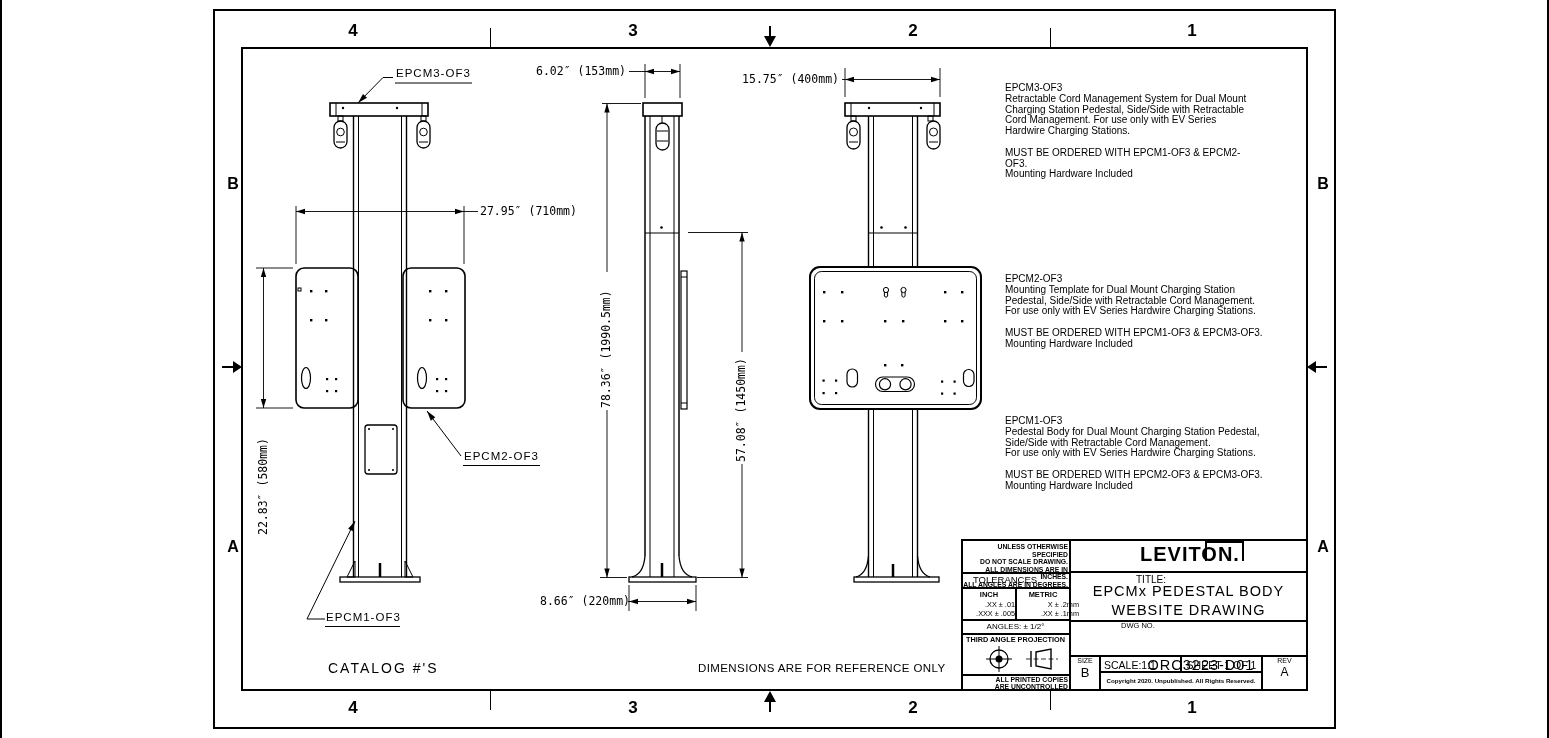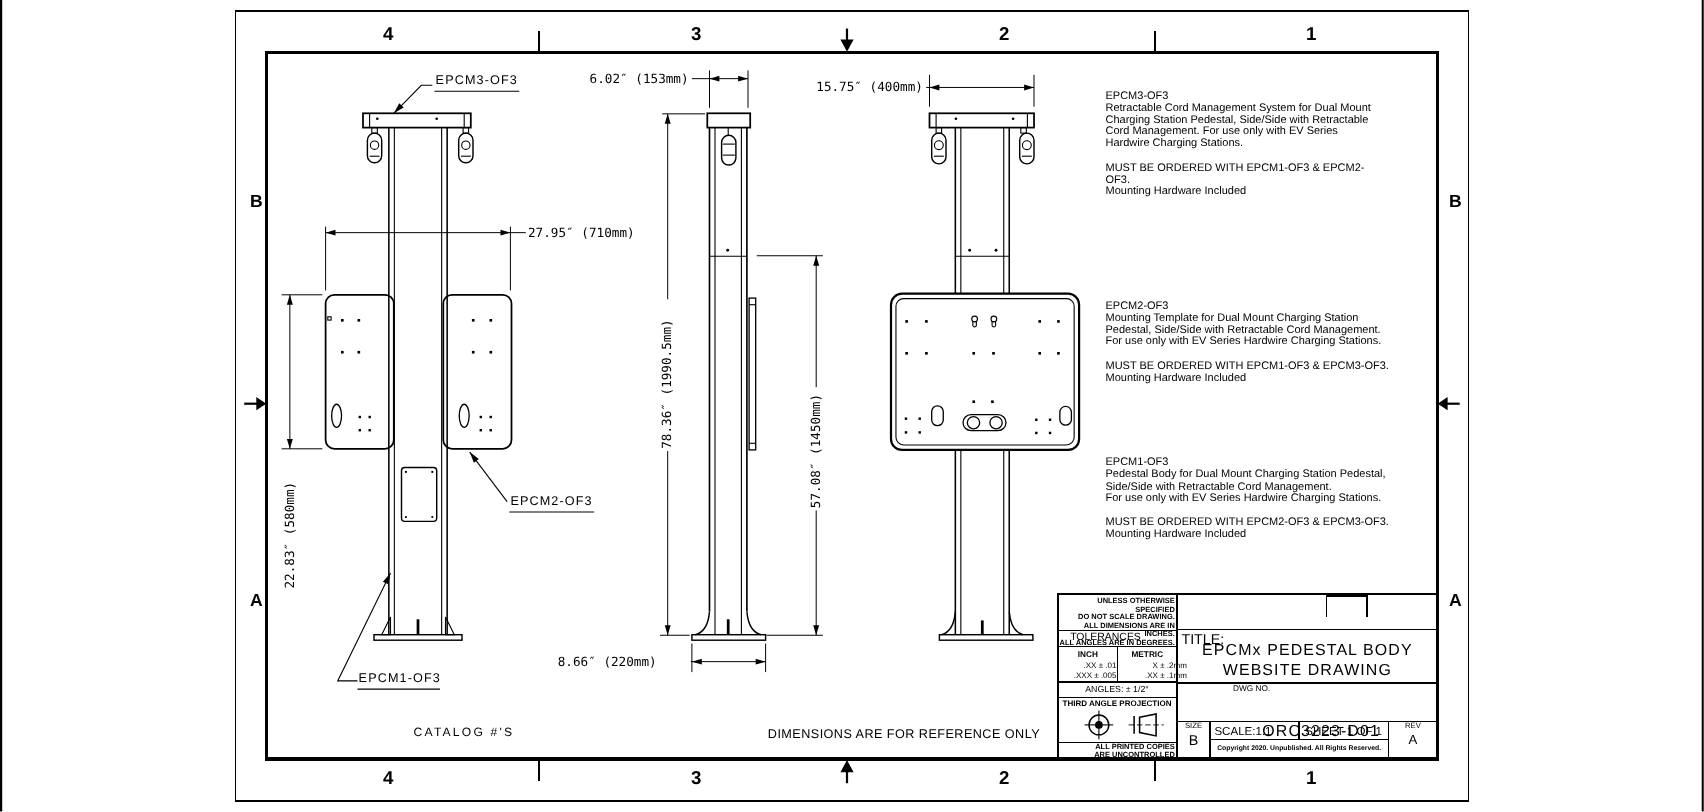--- a/index.html
+++ b/index.html
@@ -305,21 +305,21 @@
 
   <div class="t plabel" style="left:396px;top:67px;">EPCM3-OF3</div>
   <div class="t plabel" style="left:464px;top:450px;">EPCM2-OF3</div>
   <div class="t plabel" style="left:326px;top:611px;">EPCM1-OF3</div>
 
   <div class="t dim" style="left:480px;top:205px;">27.95″ (710mm)</div>
   <div class="t dim rot" style="left:257px;top:535px;">22.83″ (580mm)</div>
   <div class="t dim r" style="left:528px;top:65px;width:98px;">6.02″ (153mm)</div>
   <div class="t dim rot" style="left:600px;top:408px;">78.36″ (1990.5mm)</div>
   <div class="t dim rot" style="left:735px;top:462px;">57.08″ (1450mm)</div>
-  <div class="t dim r" style="left:499px;top:595px;width:98px;text-align:right;">8.66″ (220mm)</div>
+  <div class="t dim r" style="left:532px;top:595px;width:98px;text-align:right;">8.66″ (220mm)</div>
   <div class="t dim r" style="left:742px;top:73px;width:97px;">15.75″ (400mm)</div>
 
   <div class="t note" style="left:1005px;top:83px;">EPCM3-OF3
 Retractable Cord Management System for Dual Mount
 Charging Station Pedestal, Side/Side with Retractable
 Cord Management. For use only with EV Series
 Hardwire Charging Stations.
 
 MUST BE ORDERED WITH EPCM1-OF3 &amp; EPCM2-
 OF3.
@@ -332,40 +332,41 @@
 MUST BE ORDERED WITH EPCM1-OF3 &amp; EPCM3-OF3.
 Mounting Hardware Included</div>
   <div class="t note" style="left:1005px;top:416px;">EPCM1-OF3
 Pedestal Body for Dual Mount Charging Station Pedestal,
 Side/Side with Retractable Cord Management.
 For use only with EV Series Hardwire Charging Stations.
 
 MUST BE ORDERED WITH EPCM2-OF3 &amp; EPCM3-OF3.
 Mounting Hardware Included</div>
 
-  <div class="t" style="left:328px;top:660px;font-size:11px;letter-spacing:2px;margin-left:48px;">CATALOG #'S</div>
+  <div class="t" style="left:328px;top:660px;font-size:14px;letter-spacing:2px;">CATALOG #'S</div>
   <div class="t" style="left:698px;top:662px;font-size:11.5px;letter-spacing:0.4px;">DIMENSIONS ARE FOR REFERENCE ONLY</div>
 
   <div class="t tbc pre" style="left:963px;top:543px;width:105px;font-size:6.8px;font-weight:bold;line-height:7.6px;">UNLESS OTHERWISE SPECIFIED
 DO NOT SCALE DRAWING.
 ALL DIMENSIONS ARE IN INCHES.
 ALL ANGLES ARE IN DEGREES.</div>
   <div class="t tbc" style="left:963px;top:575px;width:84px;font-size:9.5px;">TOLERANCES</div>
   <div class="t tbc" style="left:963px;top:591px;width:52px;font-size:7.5px;font-weight:bold;">INCH</div>
   <div class="t tbc pre" style="left:963px;top:601px;width:52px;font-size:7.3px;line-height:8.5px;">.XX ± .01
 .XXX ± .005</div>
   <div class="t tbc" style="left:1017px;top:591px;width:52px;font-size:7.5px;font-weight:bold;">METRIC</div>
   <div class="t tbc pre" style="left:1017px;top:601px;width:62px;font-size:7.3px;line-height:8.5px;">X ± .2mm
 .XX ± .1mm</div>
   <div class="t tbc" style="left:963px;top:622px;width:105px;font-size:8px;">ANGLES: ± 1/2°</div>
   <div class="t tbc" style="left:963px;top:636px;width:105px;font-size:7.3px;font-weight:bold;">THIRD ANGLE PROJECTION</div>
   <div class="t tbc pre" style="left:963px;top:676px;width:105px;font-size:6.8px;font-weight:bold;line-height:7.4px;">ALL PRINTED COPIES
 ARE UNCONTROLLED</div>
 
-  <div class="t" style="left:1074px;top:574px;font-size:13px;">TITLE:</div>
+  <div class="t tbc brand" style="left:1075px;top:543px;width:230px;">LEVITON.</div>
+  <div class="t" style="left:1136px;top:574px;font-size:10px;">TITLE:</div>
   <div class="t tbc big" style="left:1070px;top:583px;width:237px;">EPCMx PEDESTAL BODY</div>
   <div class="t tbc big" style="left:1070px;top:602px;width:237px;">WEBSITE DRAWING</div>
   <div class="t" style="left:1074px;top:622px;font-size:7.5px;padding-left:47px;">DWG NO.</div>
   <div class="t tbc big" style="left:1070px;top:633px;width:262px;margin-top:24px;">ORC3223-D01</div>
   <div class="t tbc" style="left:1070px;top:657px;width:30px;font-size:7px;">SIZE</div>
   <div class="t tbc" style="left:1070px;top:666px;width:30px;font-size:13px;">B</div>
   <div class="t" style="left:1104px;top:659px;font-size:10.5px;">SCALE:1:1</div>
   <div class="t tbc" style="left:1181px;top:659px;width:81px;font-size:10.5px;">SHEET 1 OF 1</div>
   <div class="t tbc" style="left:1100px;top:677px;width:162px;font-size:6.2px;font-weight:bold;">Copyright 2020. Unpublished. All Rights Reserved.</div>
   <div class="t tbc" style="left:1262px;top:657px;width:45px;font-size:7px;">REV</div>

